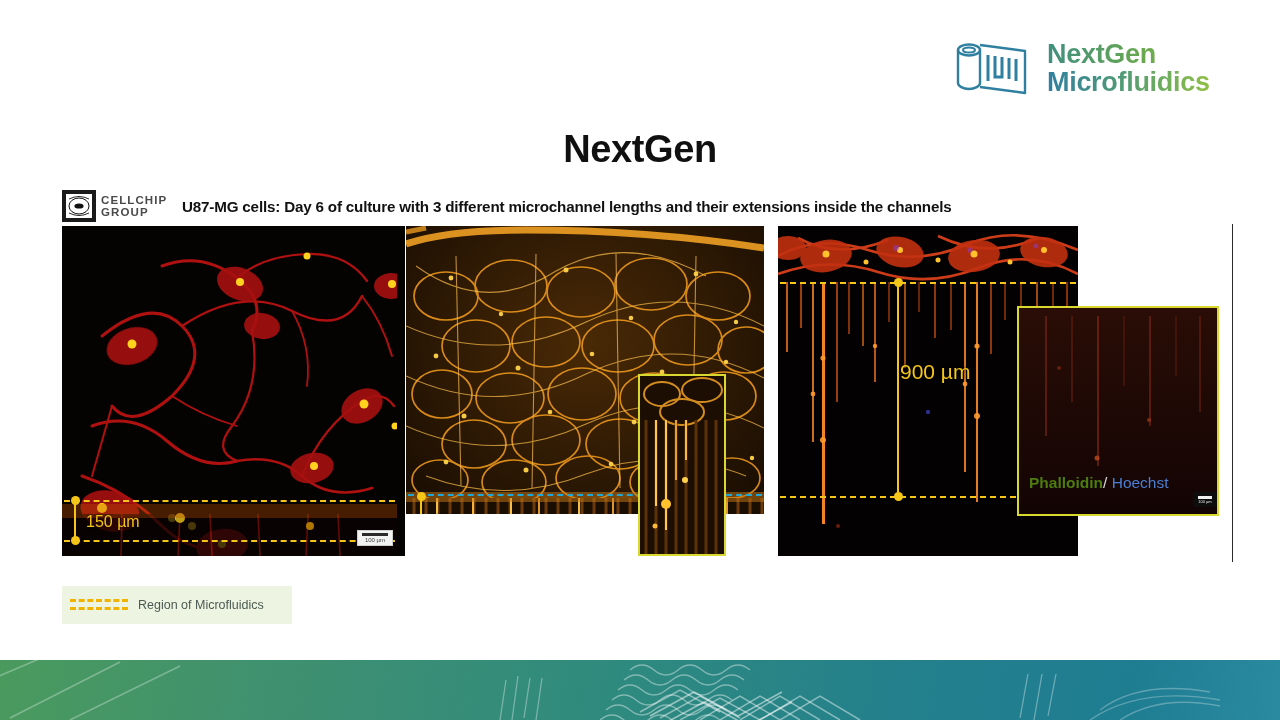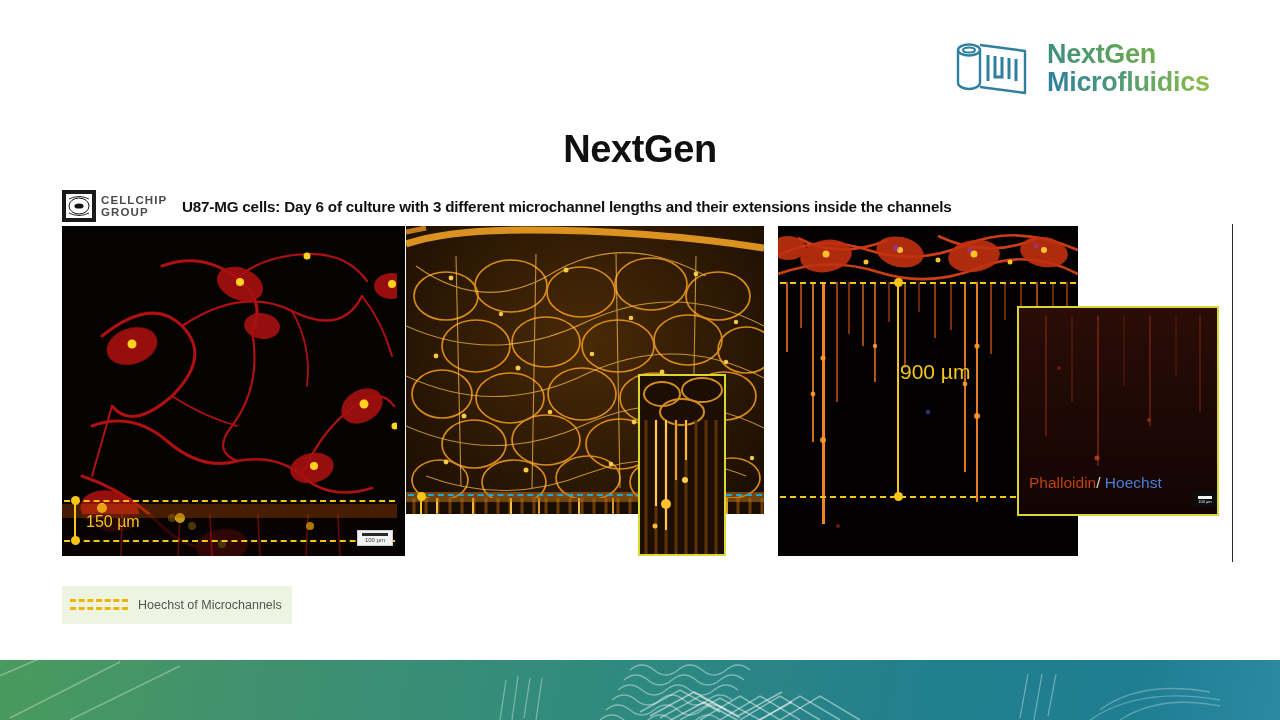--- a/index.html
+++ b/index.html
@@ -67,21 +67,21 @@
   .scalebar .txt { font-size:6px; color:#3a3a3a; line-height:1.1; margin-top:1px; }
   .scalebar.dark { background:#0d0d0d; border-color:#0d0d0d; }
   .scalebar.dark .bar { background:#f0f0f0; }
   .scalebar.dark .txt { color:#e6e6e6; }
 
   
   .inset { position:absolute; border:2px solid #d8d830; overflow:hidden; }
   #inset-b { left:638px; top:374px; width:88px; height:182px; background:#180c02; }
   #inset-c { left:1017px; top:306px; width:202px; height:210px; background:#150505; border-color:#d8d830; }
   #inset-c-legend { position:absolute; left:10px; bottom:22px; font-size:15.5px; font-weight:500; white-space:nowrap; }
-  #inset-c-legend .ph { color:#c2410c; }
+  #inset-c-legend .ph { color:#4d7c0f;font-weight:bold; }
   #inset-c-legend .sl { color:#dcdcdc; }
   #inset-c-legend .ho { color:#4b7fd4; }
 
   
   #key { position:absolute; left:62px; top:586px; width:230px; height:38px; background:#eef4e2;
          display:flex; align-items:center; gap:10px; padding-left:8px; }
   #key-dashes { width:58px; height:14px; position:relative; flex:0 0 auto; }
   #key-dashes .d { position:absolute; left:0; width:58px; height:0; border-top:3px dashed #f0b400; }
   #key-label { font-size:12.5px; color:#4b5a52; }
 
@@ -494,21 +494,21 @@
     </div>
   </div>
 
   <div id="divider-line"></div>
 
   <div id="key">
     <div id="key-dashes">
       <div class="d" style="top:1px;"></div>
       <div class="d" style="top:9px;"></div>
     </div>
-    <div id="key-label">Hoechst of Microchannels</div>
+    <div id="key-label">Region of Microfluidics</div>
   </div>
 
   <div id="band">
     <svg id="band-svg" viewBox="0 0 1280 60" preserveAspectRatio="none">
       <g stroke="rgba(255,255,255,0.30)" fill="none" stroke-width="1.6">
         <path d="M-10 20 L60 -10"></path>
           <path d="M10 58 L120 2"></path>
           <path d="M70 60 L180 6"></path>
       </g>
       <g stroke="rgba(255,255,255,0.40)" fill="none" stroke-width="1.4">

